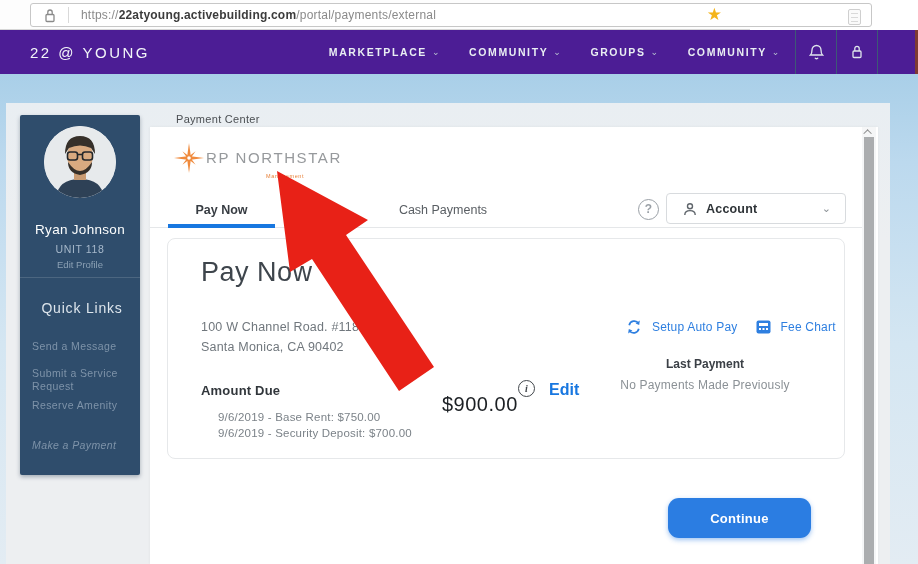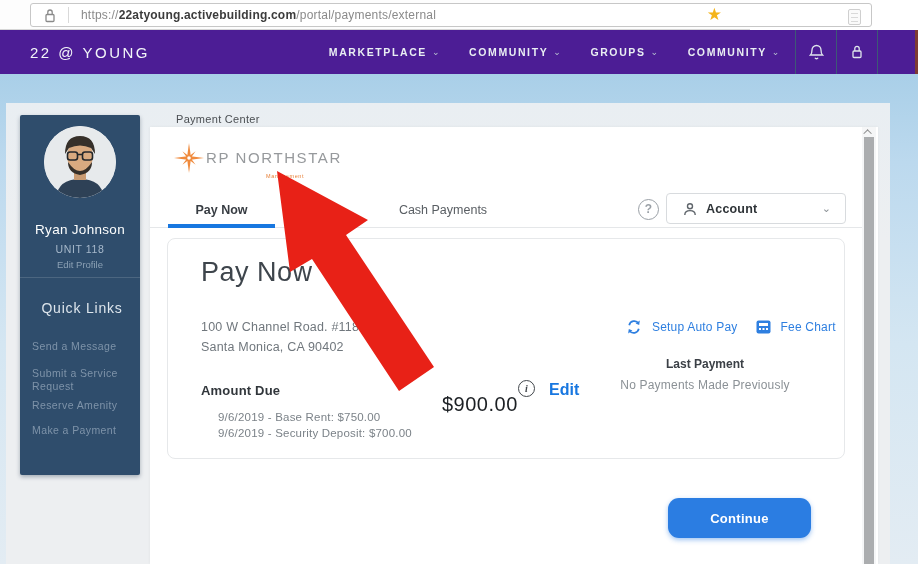--- a/index.html
+++ b/index.html
@@ -172,21 +172,21 @@
     </svg>
   </div>
   <div class="profile-name">Ryan Johnson</div>
   <div class="profile-unit">UNIT 118</div>
   <div class="profile-edit">Edit Profile</div>
   <div class="side-divider"></div>
   <div class="ql-title">Quick Links</div>
   <div class="ql-link" style="top:225px;">Send a Message</div>
   <div class="ql-link" style="top:252px;">Submit a Service Request</div>
   <div class="ql-link" style="top:284px;">Reserve Amenity</div>
-  <div class="ql-link" style="top:309px;">Make a Payment</div>
+  <div class="ql-link" style="top:324px;font-style:italic;">Make a Payment</div>
 </div>
 
 <div class="section-label">Payment Center</div>
 
 <div class="panel">
 
   <div class="logo">
     <svg class="logo-star" viewBox="0 0 32 32">
       <polygon points="16,0 18.2,16 16,32 13.8,16" fill="#f08a3c"></polygon>
       <polygon points="0,16 16,13.8 32,16 16,18.2" fill="#f08a3c"></polygon>

